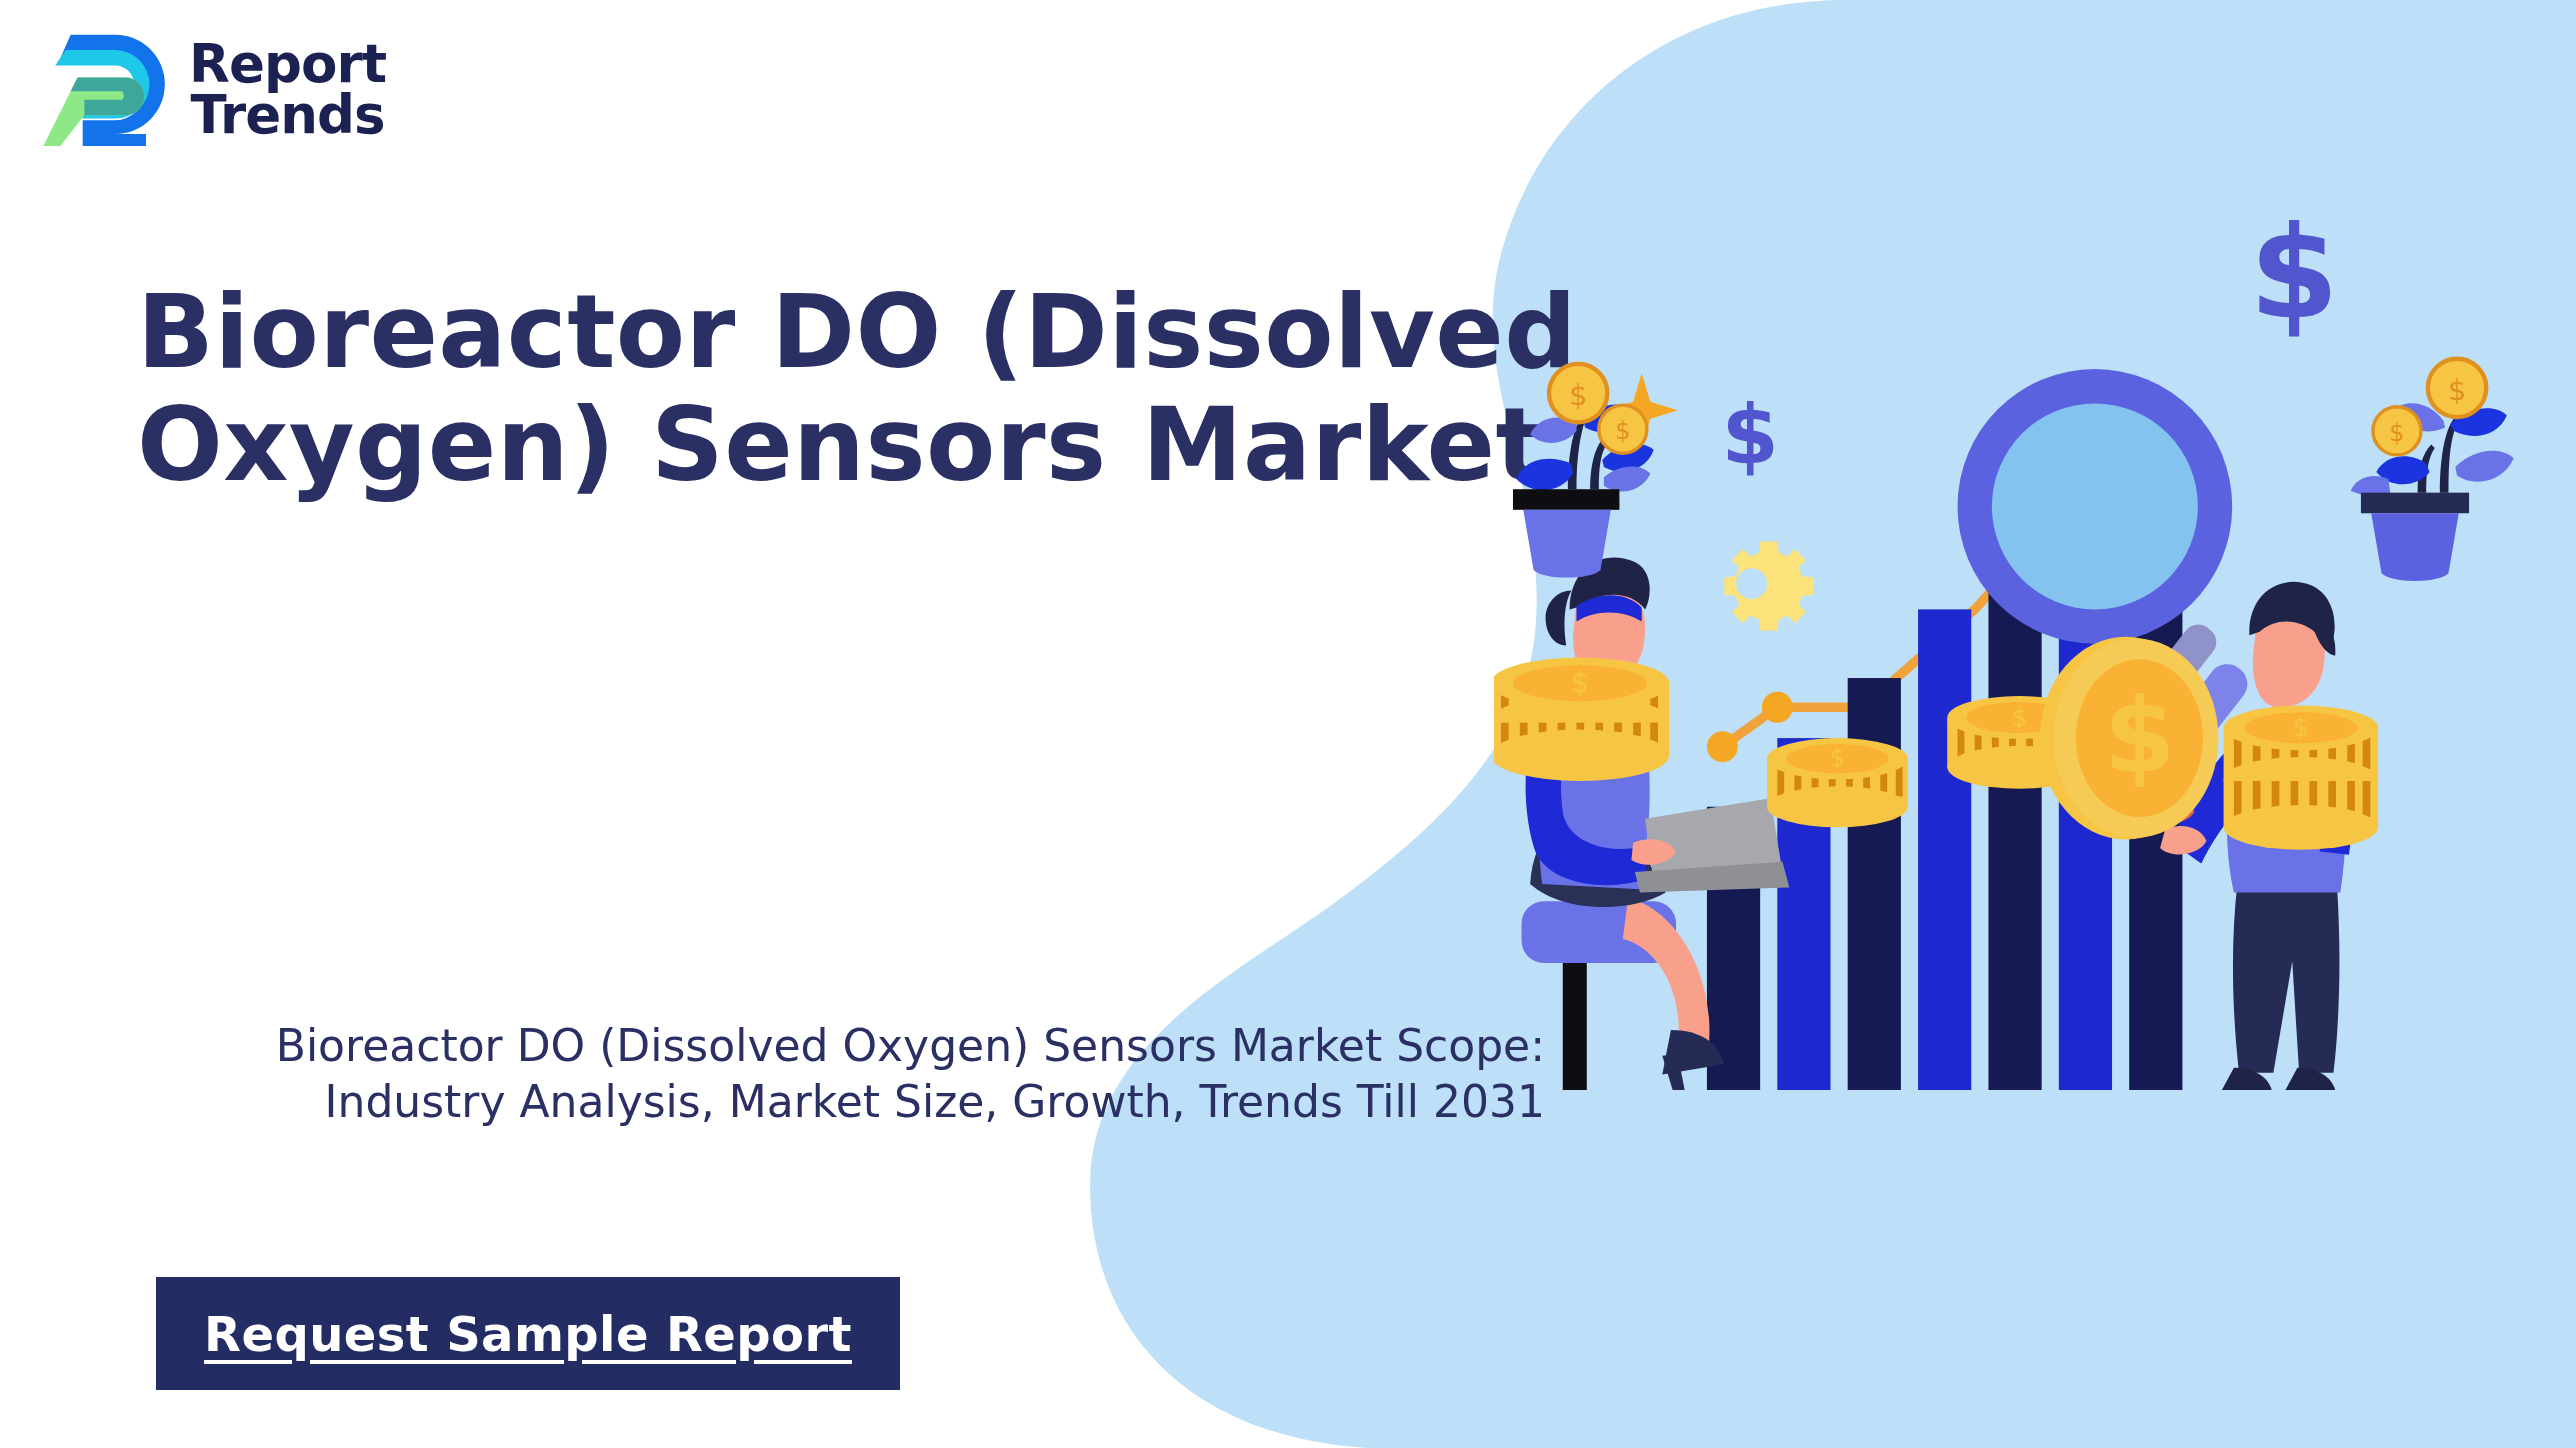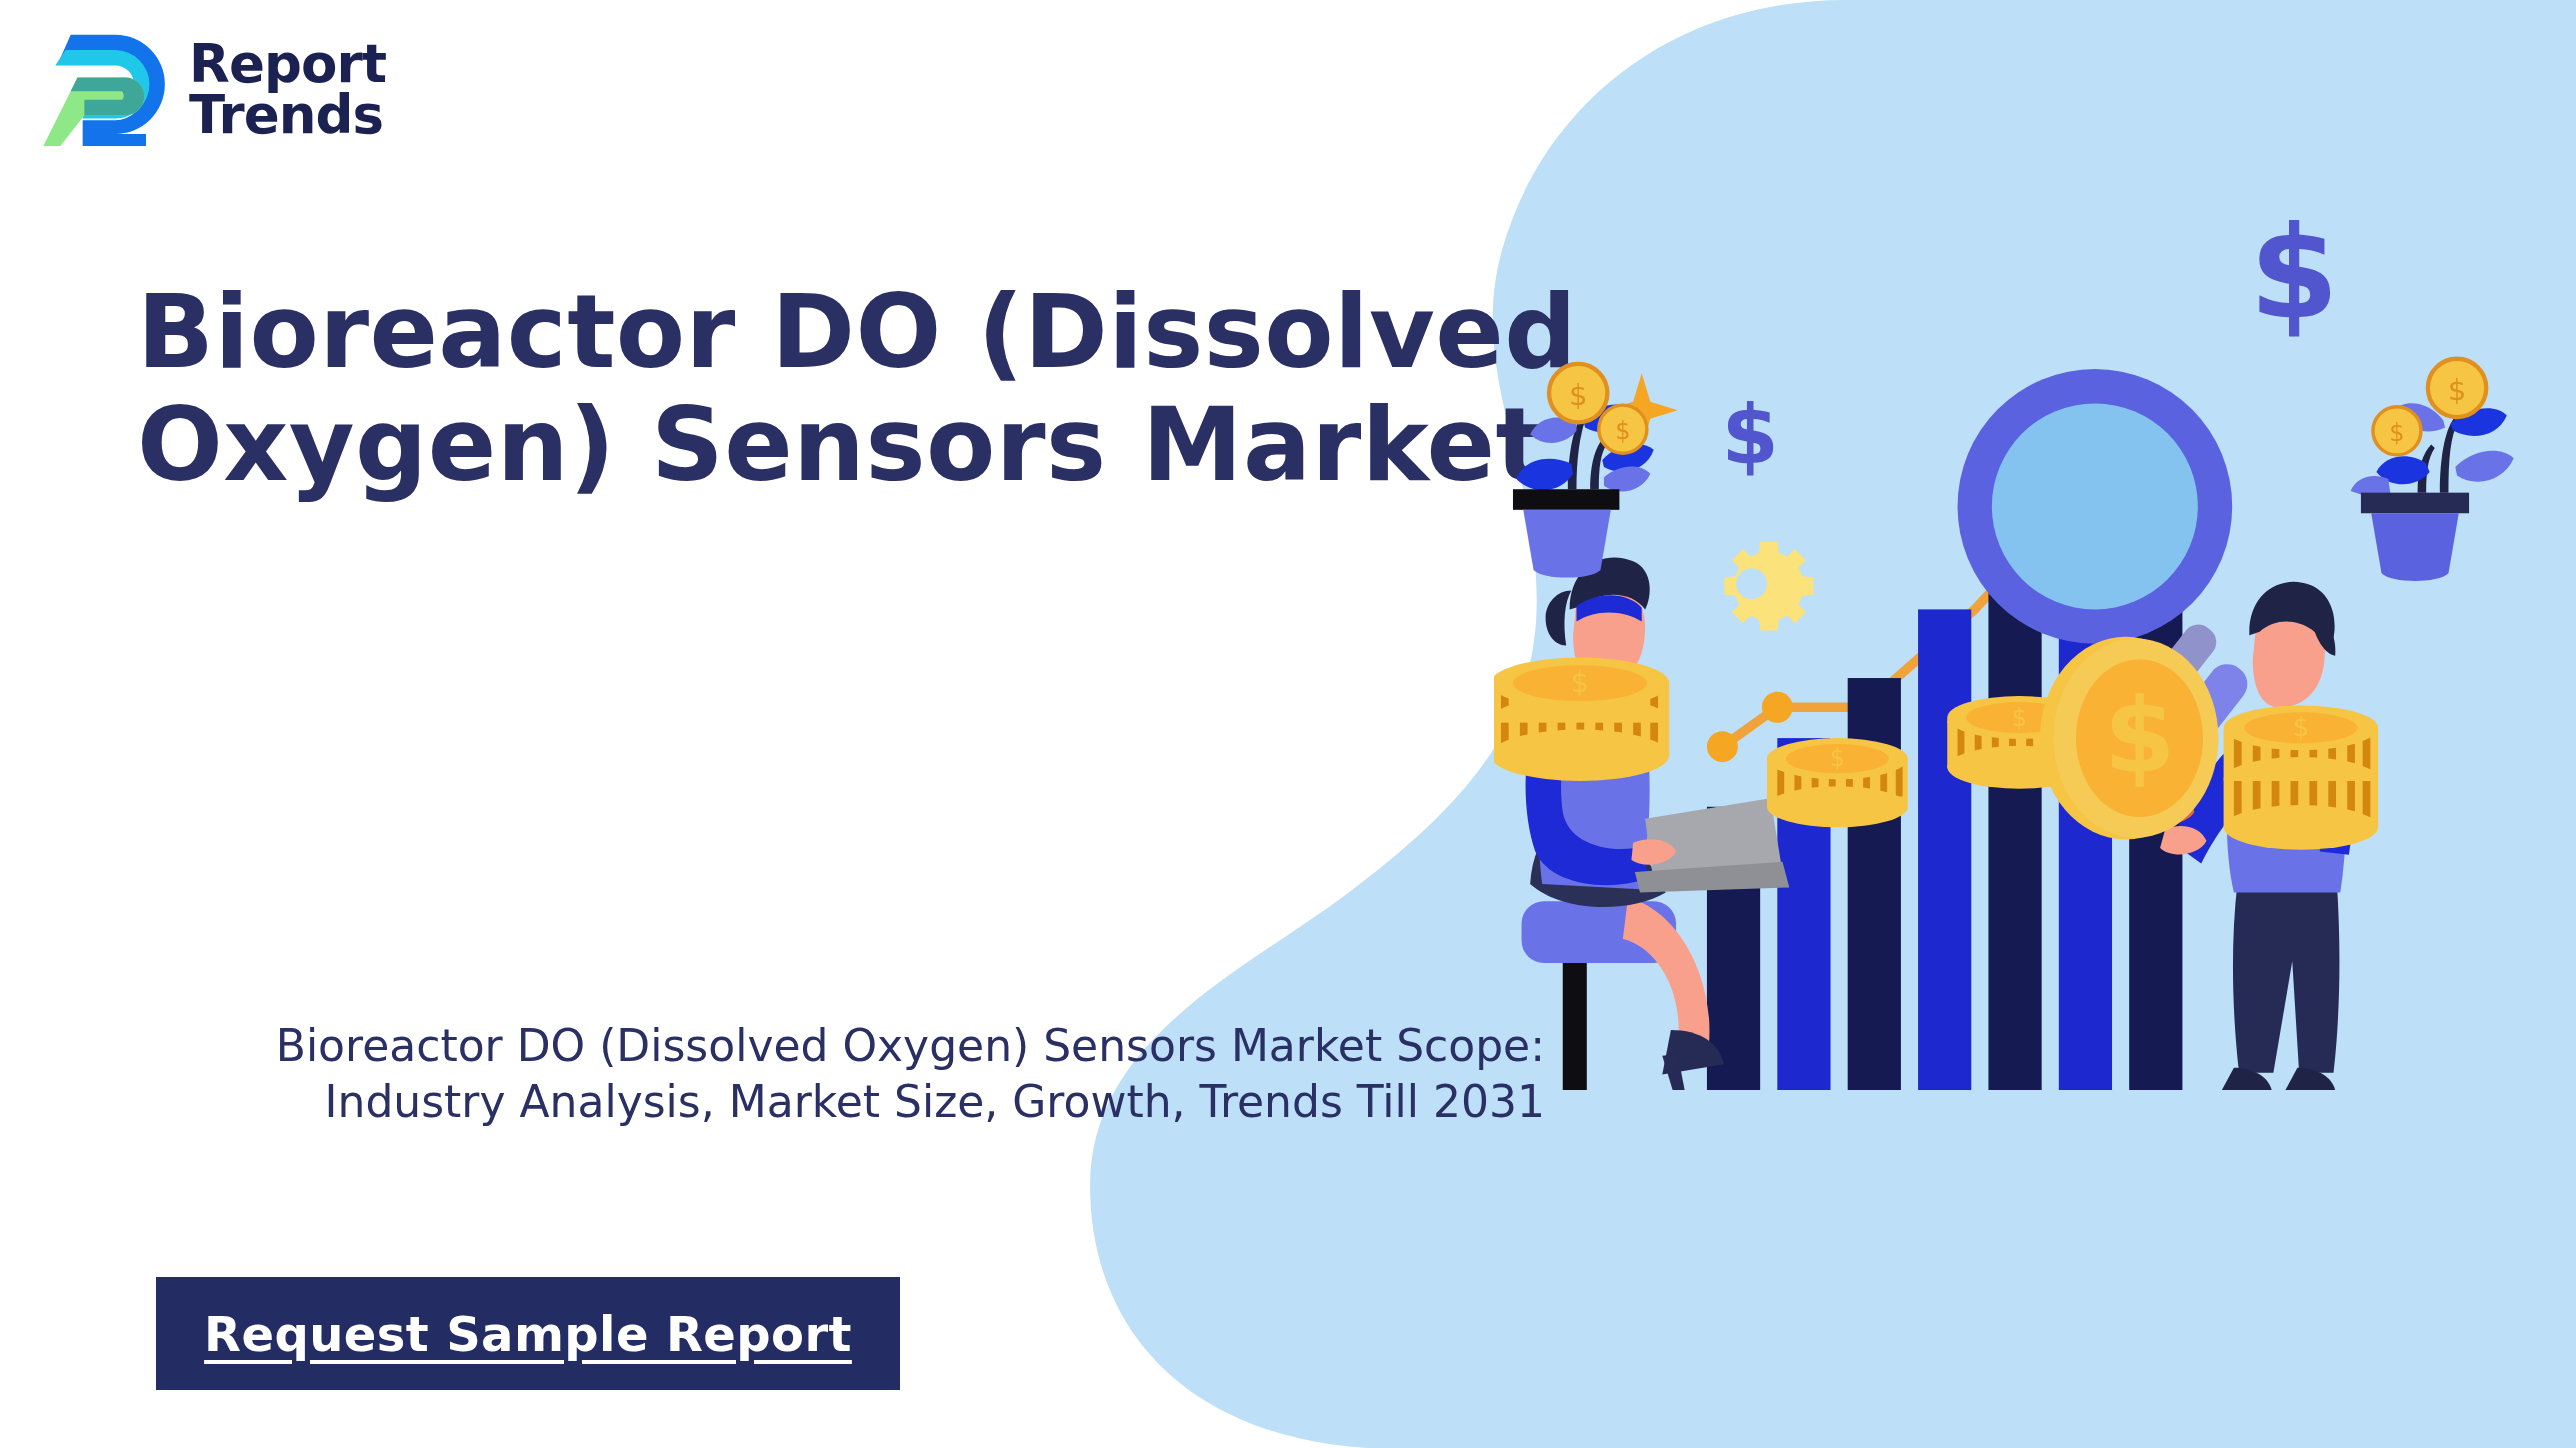--- a/index.html
+++ b/index.html
@@ -9,21 +9,21 @@
     font-family:"Liberation Sans", sans-serif;
     overflow:hidden;
     position:relative;
   }
   #stage{position:absolute;inset:0;width:2576px;height:1449px;overflow:hidden;background:#fff;}
 
   
   .blob{position:absolute;top:0;right:0;width:1589px;height:1449px;}
 
   
-  .logo{position:absolute;left:33px;top:24px;display:flex;align-items:center;gap:19px;}
+  .logo{position:absolute;left:33px;top:24px;display:flex;align-items:center;gap:19px;text-align:center;}
   .logo-mark{width:137px;height:131px;display:block;}
   .logo-word{display:flex;flex-direction:column;line-height:0.96;
     font-family:"DejaVu Sans", sans-serif;font-weight:bold;font-size:53px;color:#1b2150;letter-spacing:-0.9px;}
 
   
   .headline{
     position:absolute;left:137px;top:276px;width:1443px;
     font-family:"DejaVu Sans", sans-serif;
     font-weight:bold;
     font-size:101px;

